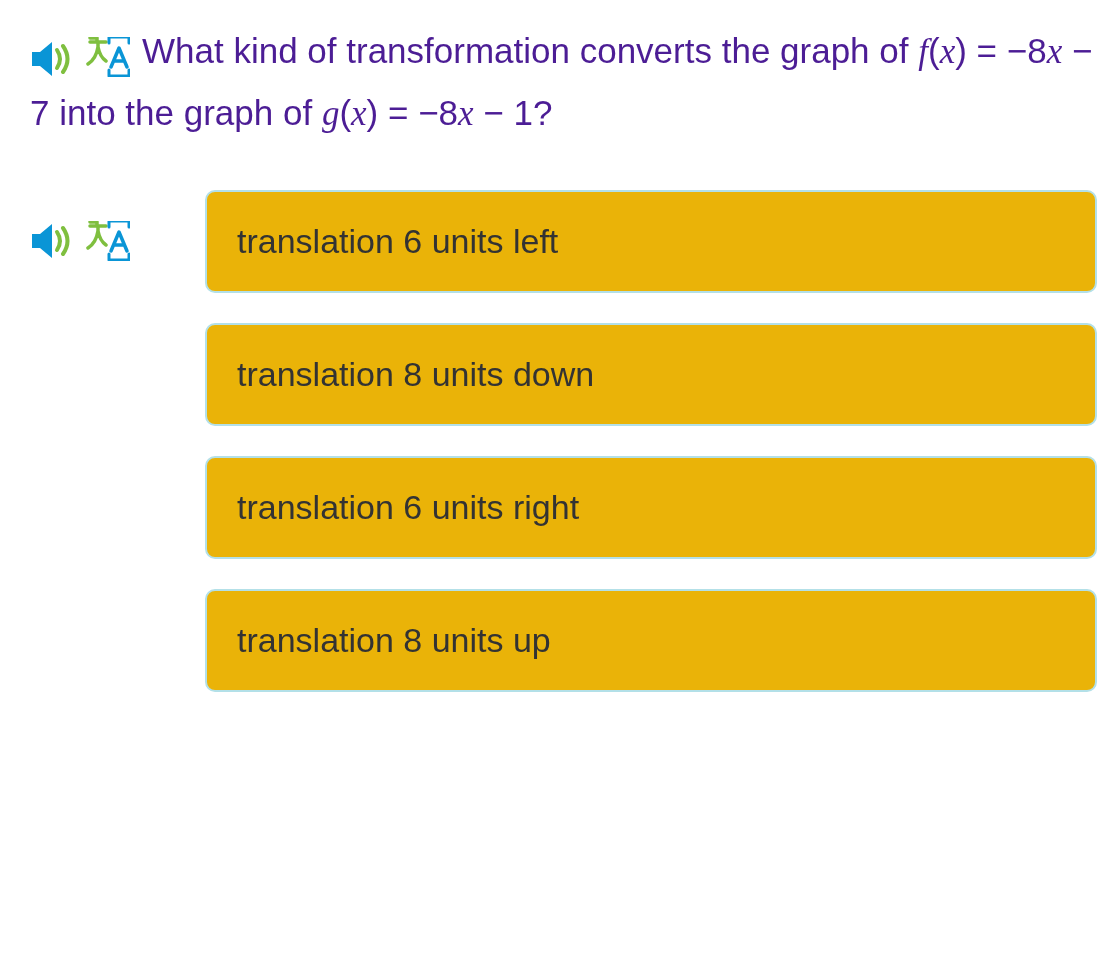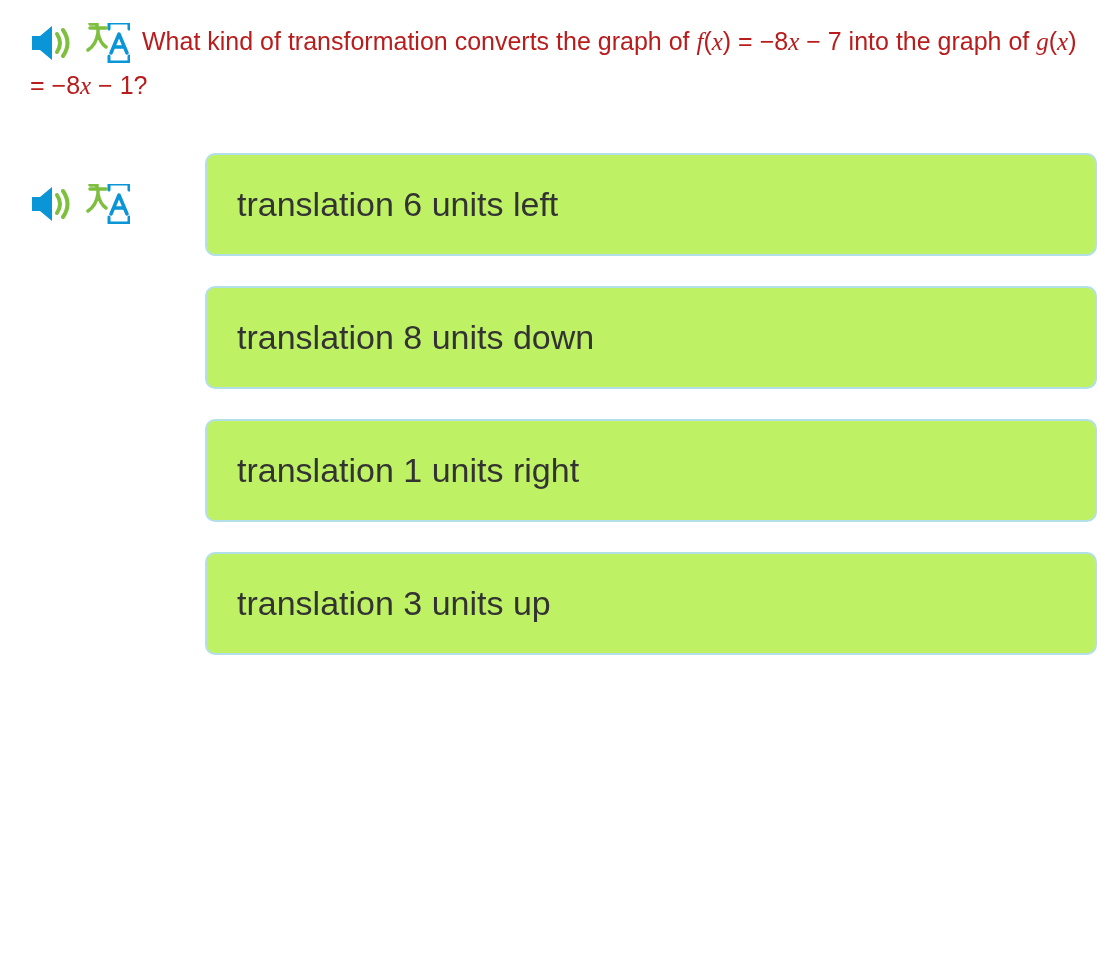--- a/index.html
+++ b/index.html
@@ -10,23 +10,23 @@
   body {
     font-family: Verdana, Geneva, sans-serif;
     background: #ffffff;
     width: 1097px;
     height: 960px;
     padding: 20px 0 20px 30px;
     color: #333333;
     overflow: hidden;
   }
   .question-area {
-    font-size: 25px;
+    font-size: 35px;
     line-height: 1.75;
-    color: #b91c1c;
+    color: #4c1d95;
     margin-bottom: 45px;
   }
   .question-icons {
     display: inline-flex;
     align-items: center;
     gap: 14px;
     vertical-align: middle;
     margin-right: 12px;
   }
   .speaker-icon {
@@ -57,21 +57,21 @@
     align-items: center;
     gap: 14px;
     width: 175px;
     flex-shrink: 0;
   }
   .answer-icons.hidden {
     visibility: hidden;
   }
   .answer-button {
     flex: 1;
-    background: #bef264;
+    background: #eab308;
     border: 2px solid #b3e0e8;
     border-radius: 10px;
     padding: 30px 30px;
     font-size: 34px;
     color: #333333;
     text-align: left;
     cursor: pointer;
     font-family: Verdana, Geneva, sans-serif;
   }
 </style>
@@ -125,22 +125,22 @@
 <div class="answer-row">
   <span class="answer-icons hidden"></span>
   <button class="answer-button">
     <span>translation 8 units down</span>
   </button>
 </div>
 
 <div class="answer-row">
   <span class="answer-icons hidden"></span>
   <button class="answer-button">
-    <span>translation 1 units right</span>
+    <span>translation 6 units right</span>
   </button>
 </div>
 
 <div class="answer-row">
   <span class="answer-icons hidden"></span>
   <button class="answer-button">
-    <span>translation 3 units up</span>
+    <span>translation 8 units up</span>
   </button>
 </div>
 
 </body></html>

